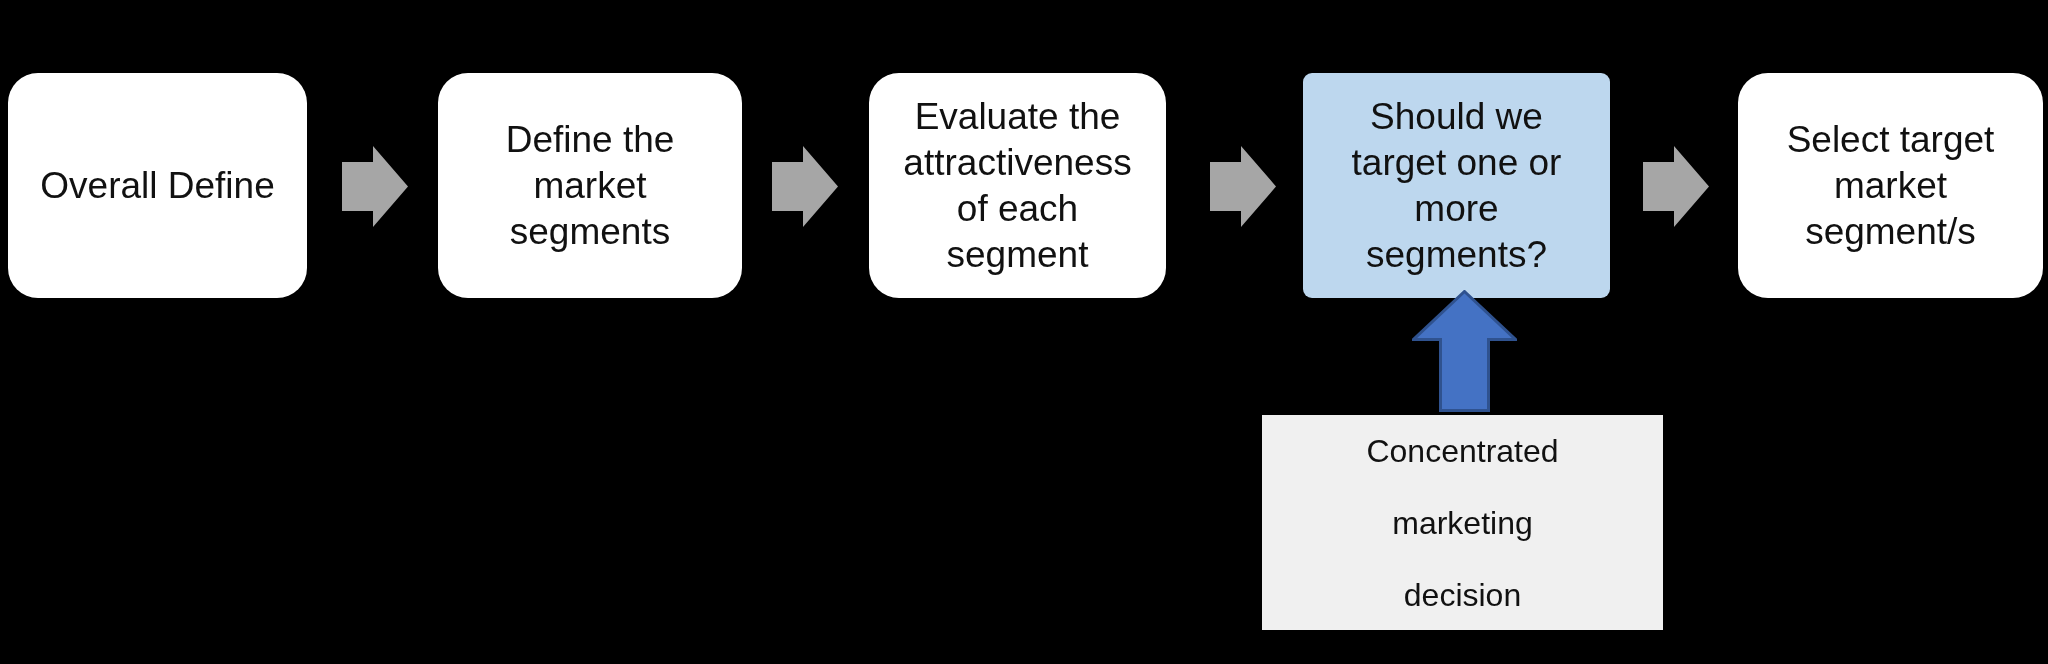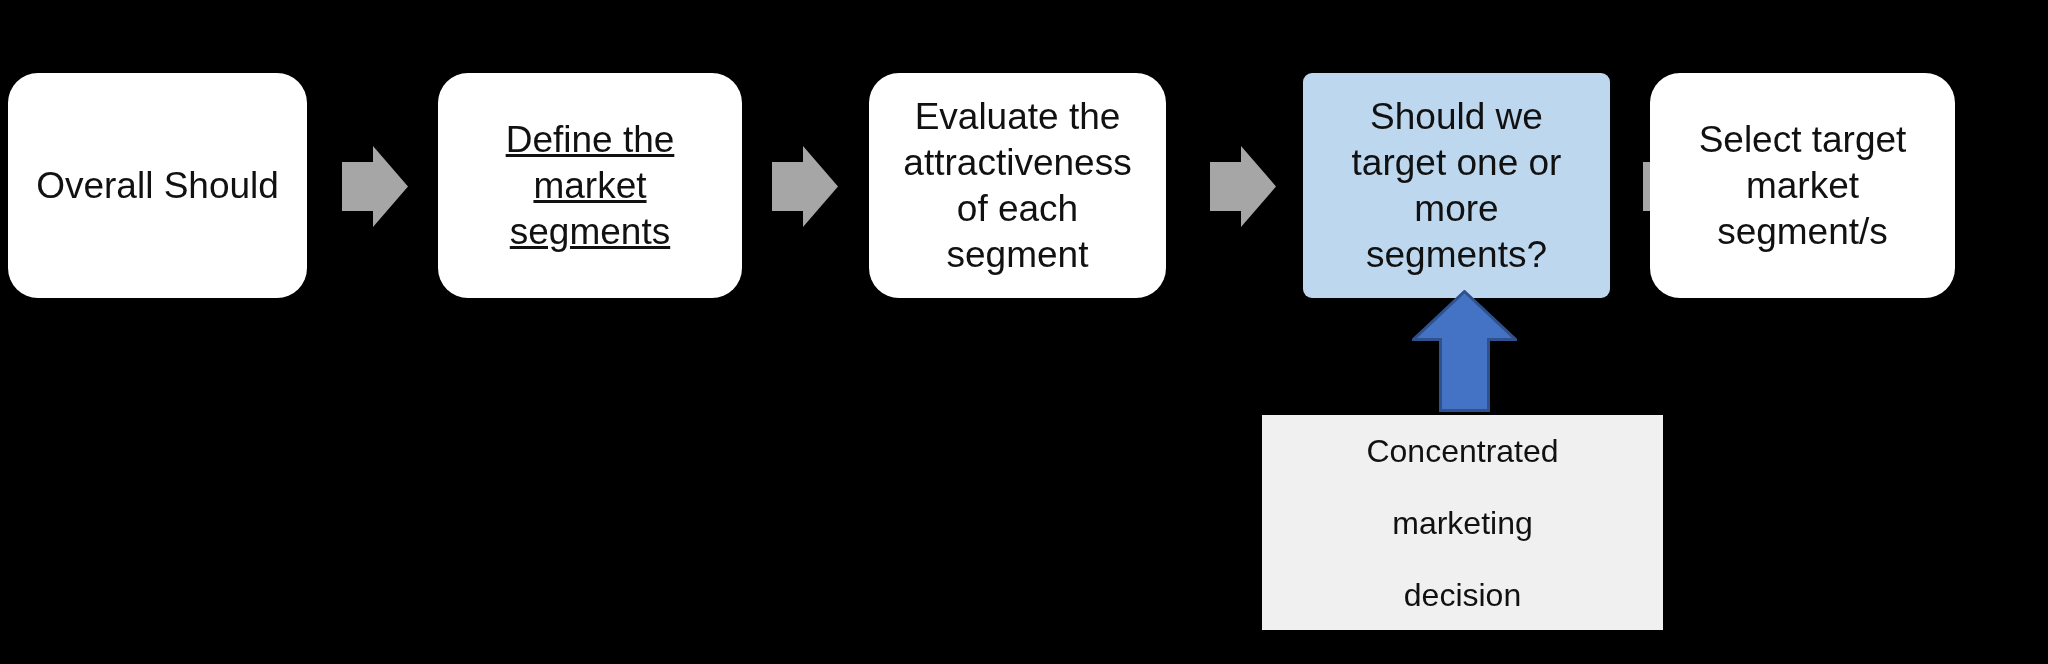--- a/index.html
+++ b/index.html
@@ -23,24 +23,24 @@
     text-align: center;
     white-space: pre-line;
     font-size: 37px;
     line-height: 46px;
     color: var(--text, #111111);
   }
   .step.highlight {
     background: var(--highlight-fill, #bdd7ee);
   }
   .step-1 { left: 8px;    width: 299px; }
-  .step-2 { left: 438px;  width: 304px; text-decoration: underline; }
+  .step-2 { left: 438px;  width: 304px; }
   .step-3 { left: 869px;  width: 297px; }
   .step-4 { left: 1303px; width: 307px; border-radius: 9px; }
-  .step-5 { left: 1650px; width: 305px; }
+  .step-5 { left: 1738px; width: 305px; }
 
   .flow-arrow {
     position: absolute;
     top: 146px;
     width: 66px;
     height: 81px;
   }
   .flow-arrow polygon { fill: var(--flow-arrow, #a6a6a6); }
   .flow-arrow-1 { left: 342px; }
   .flow-arrow-2 { left: 772px; }
@@ -76,21 +76,21 @@
     font-size: 32px;
     line-height: 72px;
     color: var(--text, #111111);
   }
 </style>
 </head>
 <body>
 
 <div class="canvas">
 
-  <div class="step step-1">Overall Should</div>
+  <div class="step step-1">Overall Define</div>
 
   <svg class="flow-arrow flow-arrow-1" viewBox="0 0 66 81">
     <polygon points="0,16 31,16 31,0 66,40.5 31,81 31,65 0,65"></polygon>
   </svg>
 
   <div class="step step-2">Define the
 market
 segments</div>
 
   <svg class="flow-arrow flow-arrow-2" viewBox="0 0 66 81">

